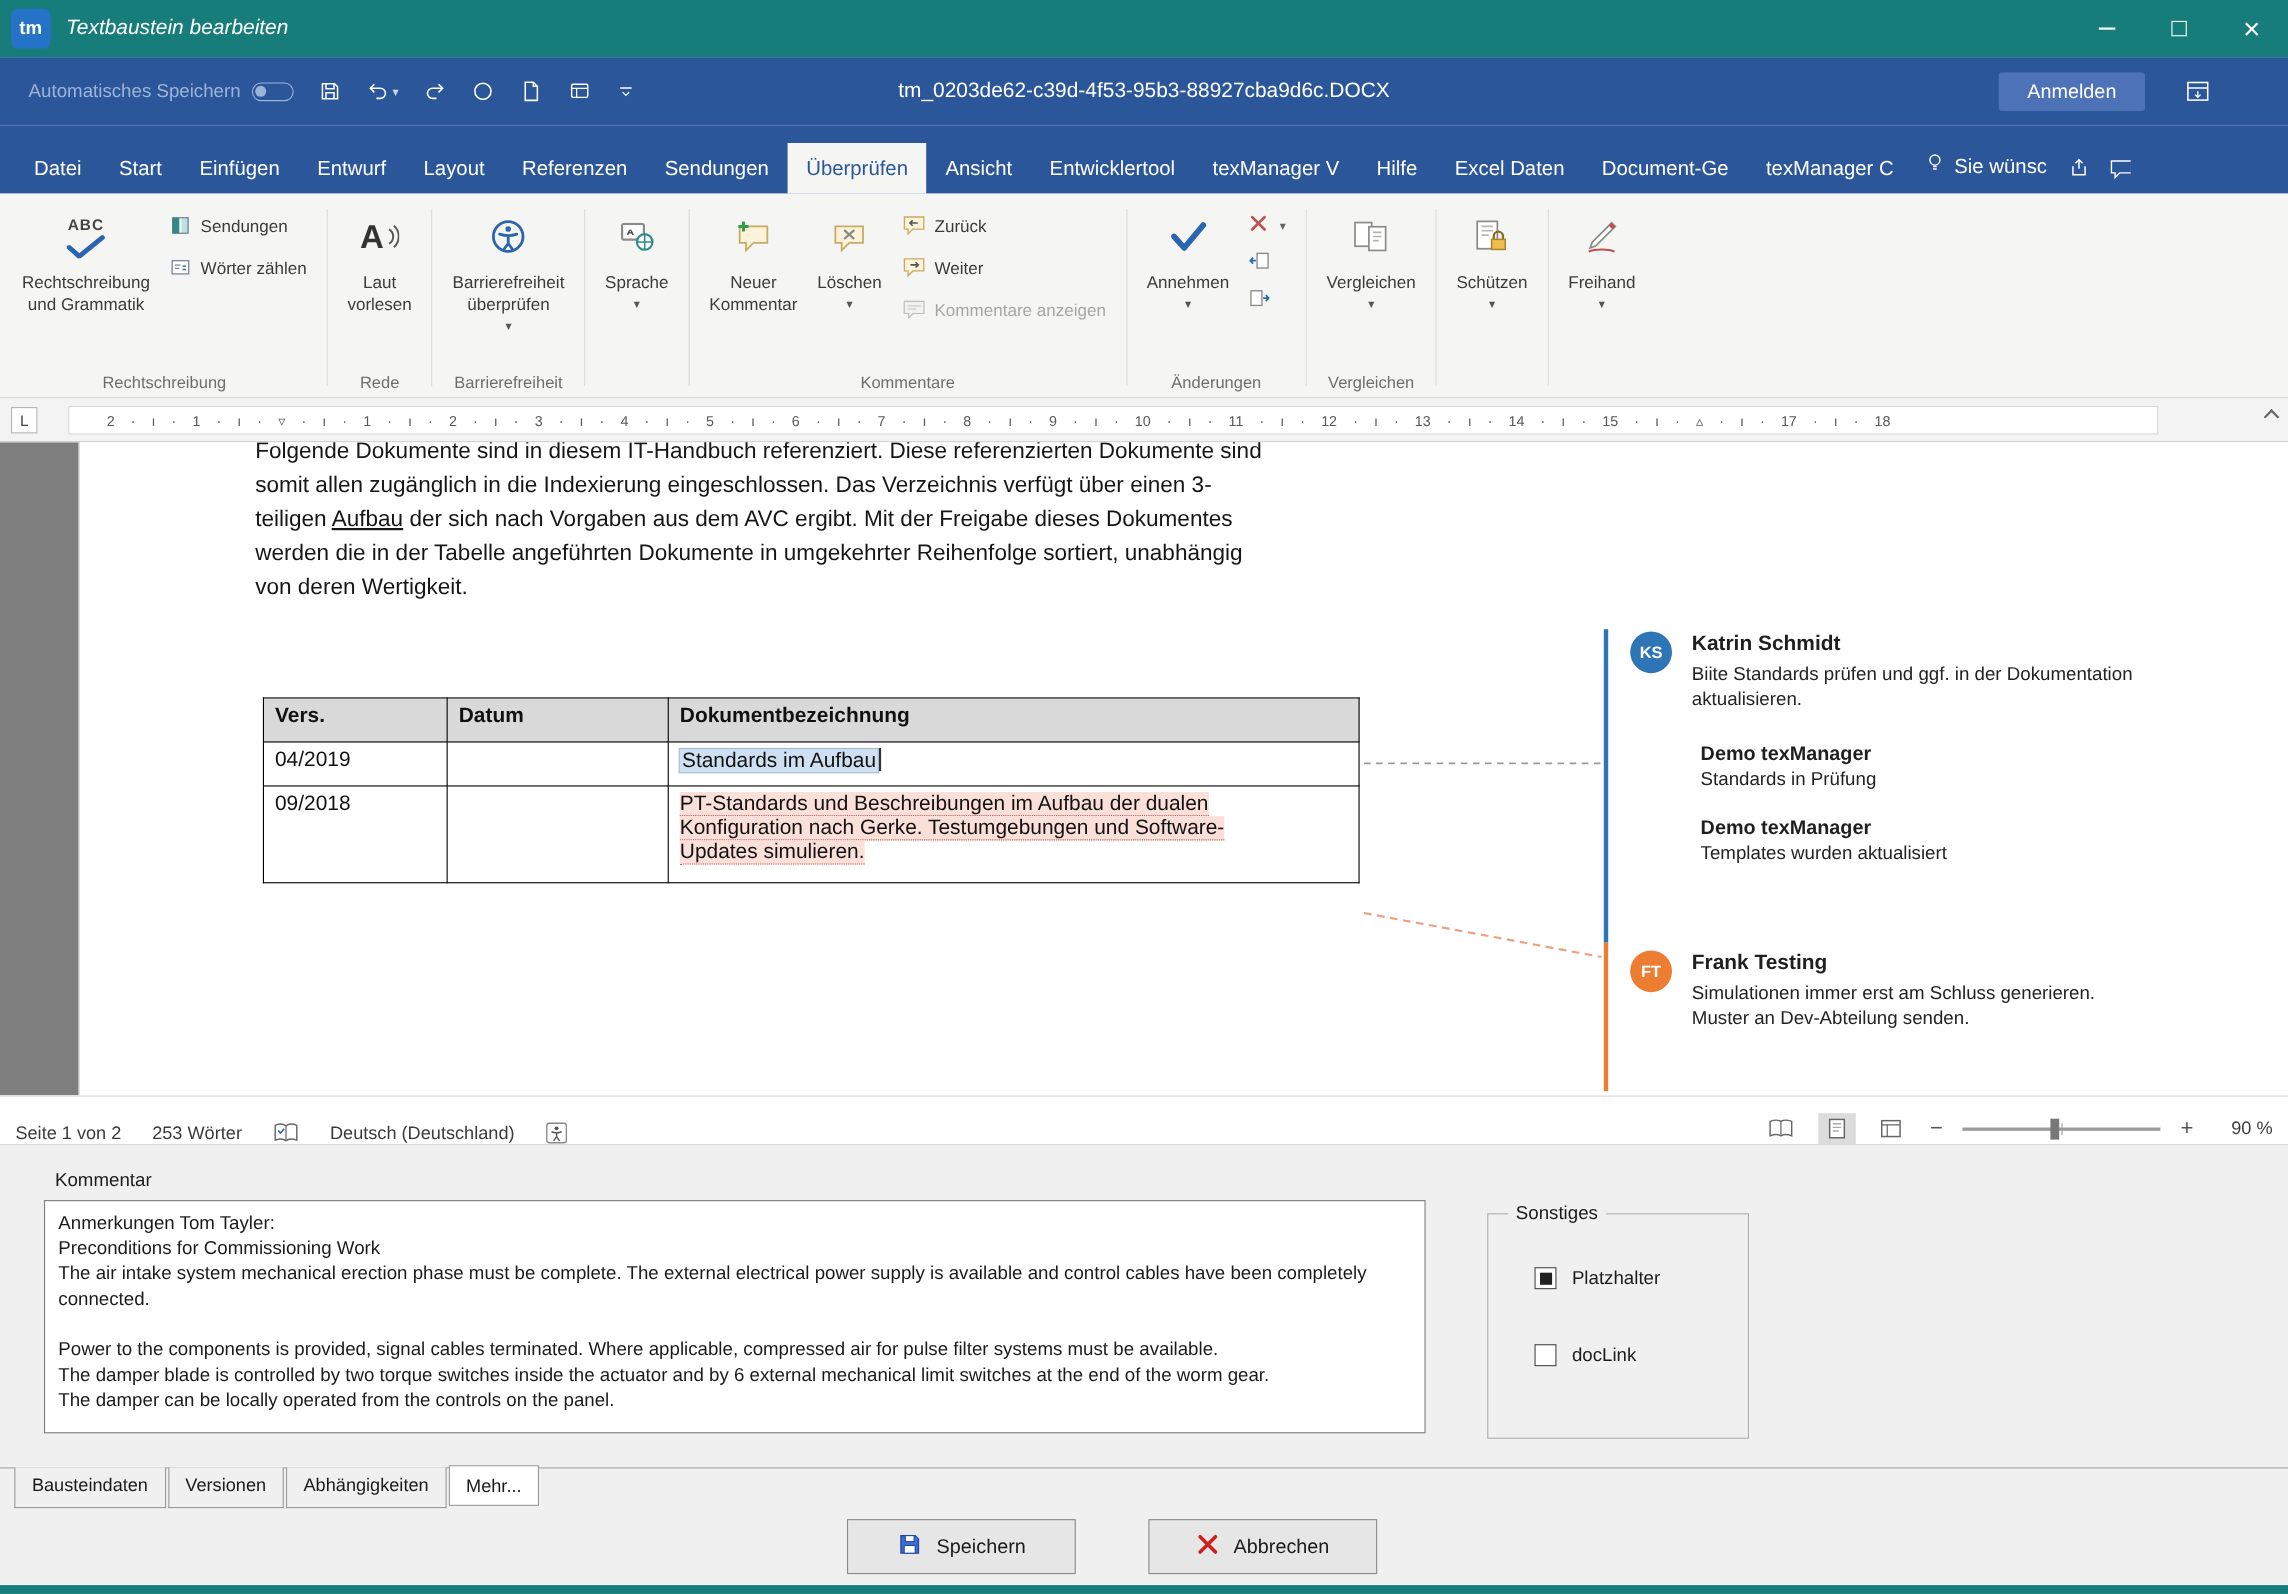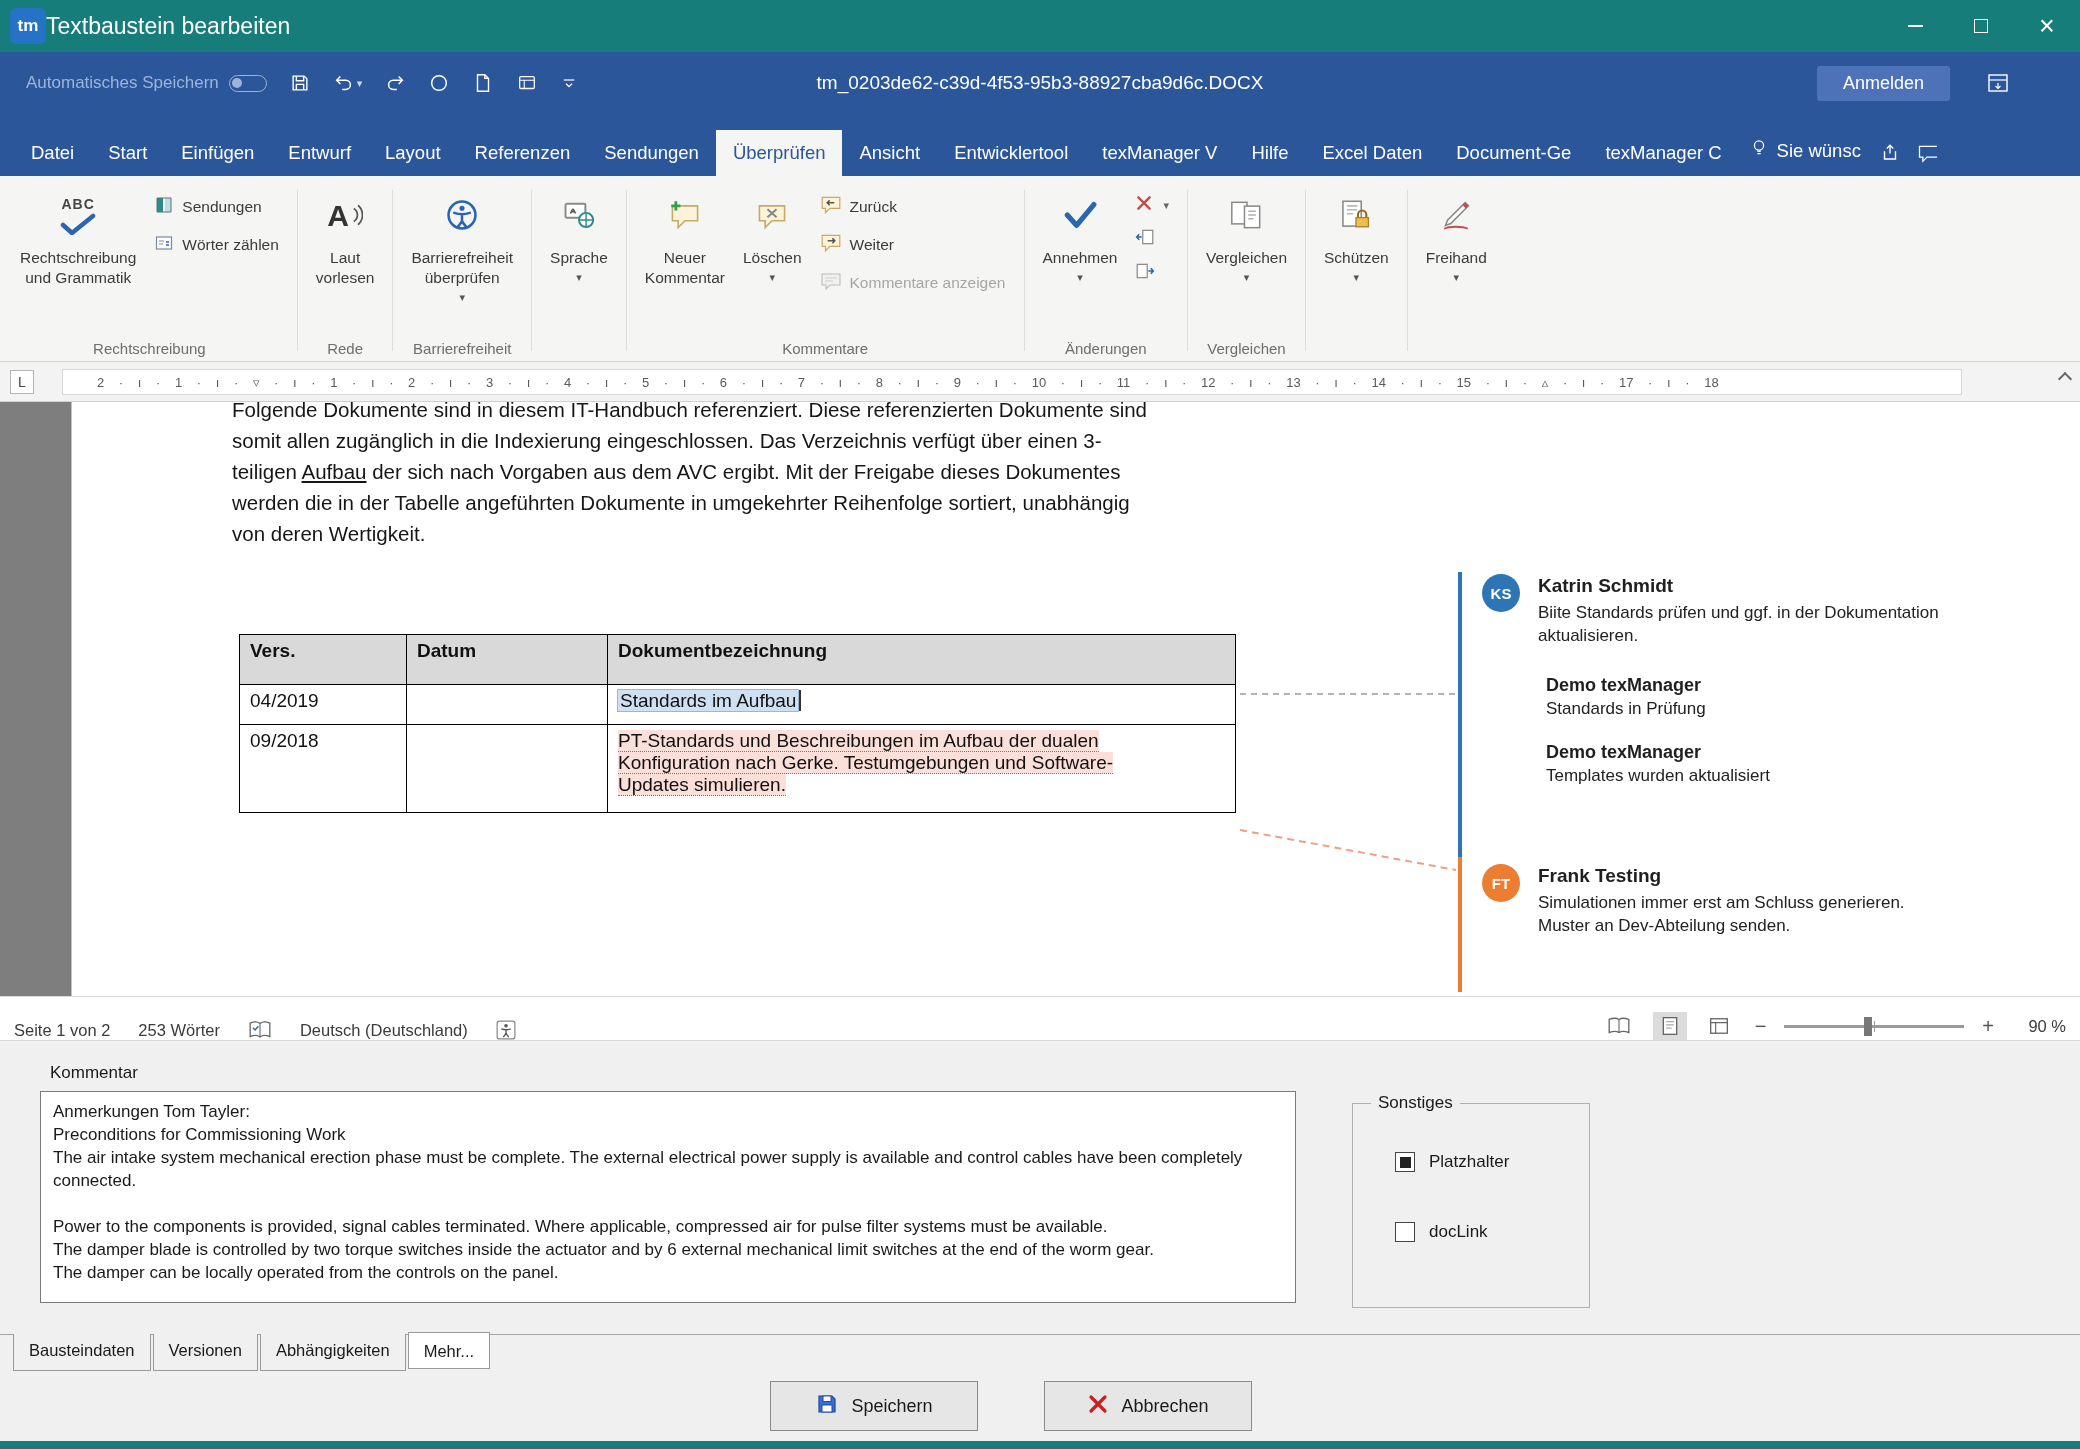--- a/index.html
+++ b/index.html
@@ -2,21 +2,21 @@
 <html><head>
 <meta charset="utf-8">
 <style>
   * { margin:0; padding:0; box-sizing:border-box; }
   html,body { width:2080px; height:1449px; overflow:hidden; font-family:"Liberation Sans",sans-serif; background:#f0f0f0; }
   .app { position:relative; width:2080px; height:1449px; }
 
   
   .titlebar { position:absolute; top:0; left:0; right:0; height:52px; background:#177d7b; display:flex; align-items:center; color:#fff; }
   .tm-logo { width:36px; height:36px; margin-left:10px; border-radius:6px; background:#2573c7; color:#fff; font-weight:bold; font-size:17px; display:flex; align-items:center; justify-content:center; }
-  .win-title { font-size:23px; }
+  .win-title { margin-left:14px; font-size:19px;font-style:italic; }
   .win-controls { margin-left:auto; display:flex; height:100%; }
   .win-btn { width:66px; height:100%; display:flex; align-items:center; justify-content:center; }
   .glyph-min { width:15px; height:2px; background:#fff; display:inline-block; }
   .glyph-max { width:14px; height:14px; border:1.5px solid #fff; display:inline-block; }
   .glyph-close { font-size:27px; line-height:1; }
 
   
   .qat { position:absolute; top:52px; left:0; right:0; height:62px; background:#2b579a; display:flex; align-items:center; color:#fff; }
   .autosave { display:flex; align-items:center; gap:10px; margin-left:26px; }
   .autosave-label { color:#9db4da; font-size:17px; }
@@ -59,21 +59,21 @@
   .marks { padding-left:34px; font-size:13px; color:#5a5a5a; word-spacing:11px; white-space:nowrap; }
   .collapse-chevron { position:absolute; right:10px; top:12px; width:10px; height:10px; border-top:2px solid #666; border-right:2px solid #666; transform:rotate(-45deg); }
 
   
   .docarea { position:absolute; top:402px; left:0; right:0; height:594px; background:#fff; overflow:hidden; }
   .canvas-left { position:absolute; left:0; top:0; width:72px; height:100%; background:#7e7e7e; border-right:1px solid #c0c0c0; }
   .para { position:absolute; left:232px; top:-8px; width:1056px; font-size:20.5px; line-height:31px; color:#161616; }
   .doclink { text-decoration:underline; }
   .doc-table { position:absolute; left:239px; top:232px; width:996px; border-collapse:collapse; table-layout:fixed; font-size:19px; color:#111; }
   .doc-table th, .doc-table td { border:1px solid #000; padding:5px 10px; text-align:left; vertical-align:top; }
-  .doc-table th { background:#d9d9d9; font-weight:bold; height:50px; }
+  .doc-table th { background:#d9d9d9; font-weight:bold; height:40px; }
   .c-vers { width:167px; } .c-datum { width:201px; } .c-dok { width:628px; }
   .r1 td { height:40px; } .r2 td { height:92px; } .r3 td { height:88px; }
   .cellwrap { white-space:pre-line; }
   .seltext { background:#cfe0f2; outline:1px solid #9fb6cf; padding:0 2px; }
   .cursorbar { display:inline-block; width:2px; height:21px; background:#333; vertical-align:-4px; margin-left:1px; }
   .hl-pink { background:#fbdfd9; border-bottom:1px dotted #c55a4a; white-space:pre-line; }
   .connectors { position:absolute; left:0; top:0; width:100%; height:100%; pointer-events:none; }
   .vline { position:absolute; width:4px; }
   .vline.blue { left:1458px; top:170px; height:285px; background:#2e75b6; }
   .vline.orange { left:1458px; top:455px; height:135px; background:#ed7d31; }

